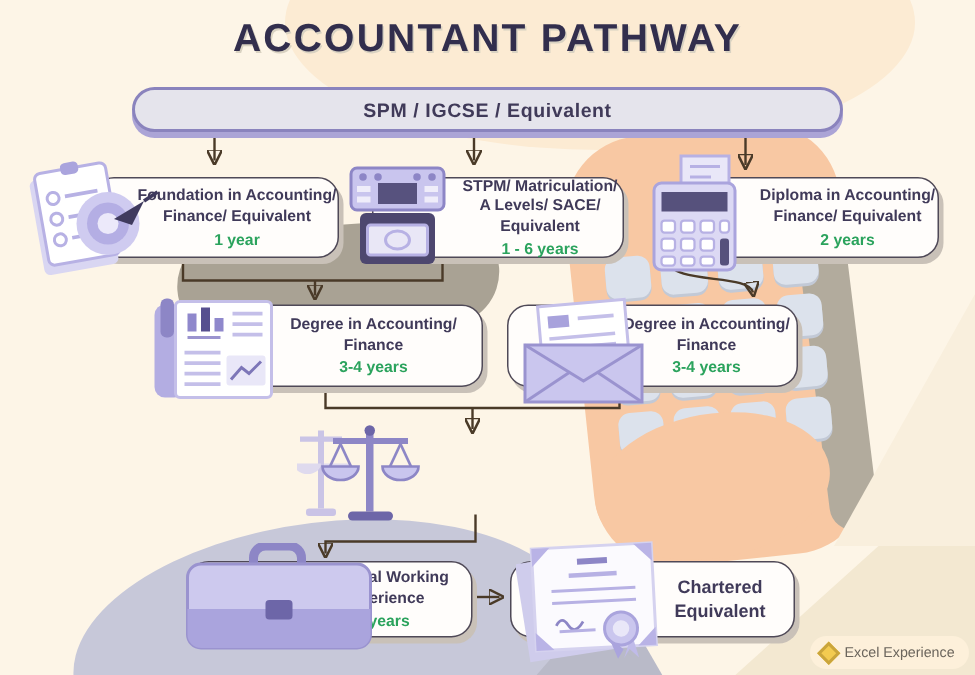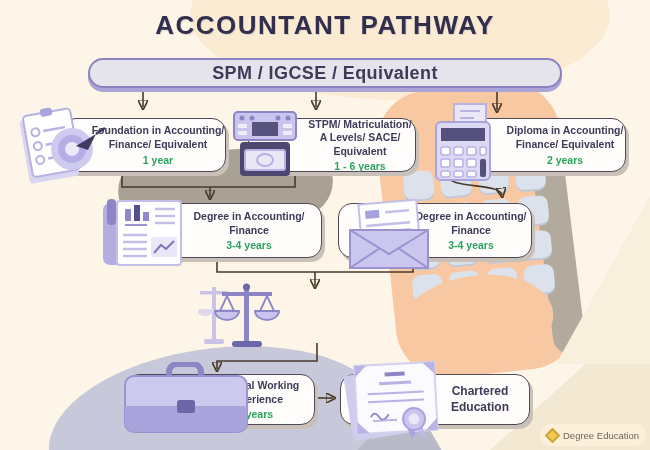--- a/index.html
+++ b/index.html
@@ -33,21 +33,21 @@
   
   .title{position:absolute; z-index:5; left:0; top:10px; width:650px; text-align:center;
     font-size:26px; font-weight:800; letter-spacing:1.5px; color:var(--title-text);
     text-shadow:1px 1px 0 #d9d2c2;}
 
   
   .root-node{position:absolute; z-index:3; left:88px; top:58px; width:474px; height:30px;
     background:var(--root-fill); border:2px solid var(--root-border); border-radius:16px;
     box-shadow:0 4px 0 var(--root-shadow);
     display:flex; align-items:center; justify-content:center;
-    font-size:18px; font-weight:700; color:var(--node-text); letter-spacing:.4px;}
+    font-size:13px; font-weight:700; color:var(--node-text); letter-spacing:.4px;}
   .node{position:absolute; z-index:3; background:#fffdfb; border:1.5px solid var(--box-border);
     border-radius:14px; box-shadow:3px 4px 0 var(--box-shadow);
     display:flex; flex-direction:column; align-items:center; justify-content:center;
     text-align:center; color:var(--node-text);}
   .node .label{font-size:10.5px; font-weight:700; line-height:1.3; white-space:pre-line;}
   .node .duration{font-size:10.5px; font-weight:700; color:var(--duration-text); margin-top:2px;}
 
   .n-foundation{left:62px;  top:118px; width:164px; height:54px; padding-left:28px;}
   .n-stpm      {left:248px; top:118px; width:168px; height:54px; padding-left:56px;}
   .n-diploma   {left:456px; top:118px; width:170px; height:54px; padding-left:48px;}
@@ -157,21 +157,21 @@
 Finance</div>
     <div class="duration">3-4 years</div>
   </div>
   <div class="node n-exp">
     <div class="label">Practical Working
 Experience</div>
     <div class="duration">3 years</div>
   </div>
   <div class="node n-chart">
     <div class="label">Chartered
-Education</div>
+Equivalent</div>
   </div>
 
   <svg class="icon ic-clipboard" width="108" height="82" viewBox="0 0 108 82">
     <g transform="rotate(-10 42 40)">
       <rect x="16" y="10" width="50" height="64" rx="4" fill="#d9d6f2"></rect>
       <rect x="20" y="6" width="48" height="62" rx="4" fill="#ffffff" stroke="#b7b1e4" stroke-width="2"></rect>
       <rect x="38" y="2" width="12" height="8" rx="3" fill="#aaa4dd"></rect>
       <circle cx="30" cy="24" r="4" fill="none" stroke="#b7b1e4" stroke-width="2"></circle>
       <line x1="38" y1="24" x2="60" y2="24" stroke="#b7b1e4" stroke-width="2.5"></line>
       <circle cx="30" cy="38" r="4" fill="none" stroke="#b7b1e4" stroke-width="2"></circle>
@@ -299,16 +299,16 @@
       <line x1="28" y1="62" x2="52" y2="62" stroke="#b7b1e4" stroke-width="2"></line>
       <polygon points="60,66 66,82 70,76 76,82" fill="#aaa4dd"></polygon>
       <polygon points="76,66 70,82 74,76 80,82" fill="#c0bbe9"></polygon>
       <circle cx="69" cy="62" r="11" fill="#cac6ee" stroke="#aaa4dd" stroke-width="2"></circle>
       <circle cx="69" cy="62" r="5.5" fill="#e9e7f8"></circle>
     </g>
   </svg>
 
   <div class="footer">
     <span class="diamond"></span>
-    <span class="brand">Degree Education</span>
+    <span class="brand">Excel Experience</span>
   </div>
 
 </div>
 
 </body></html>

